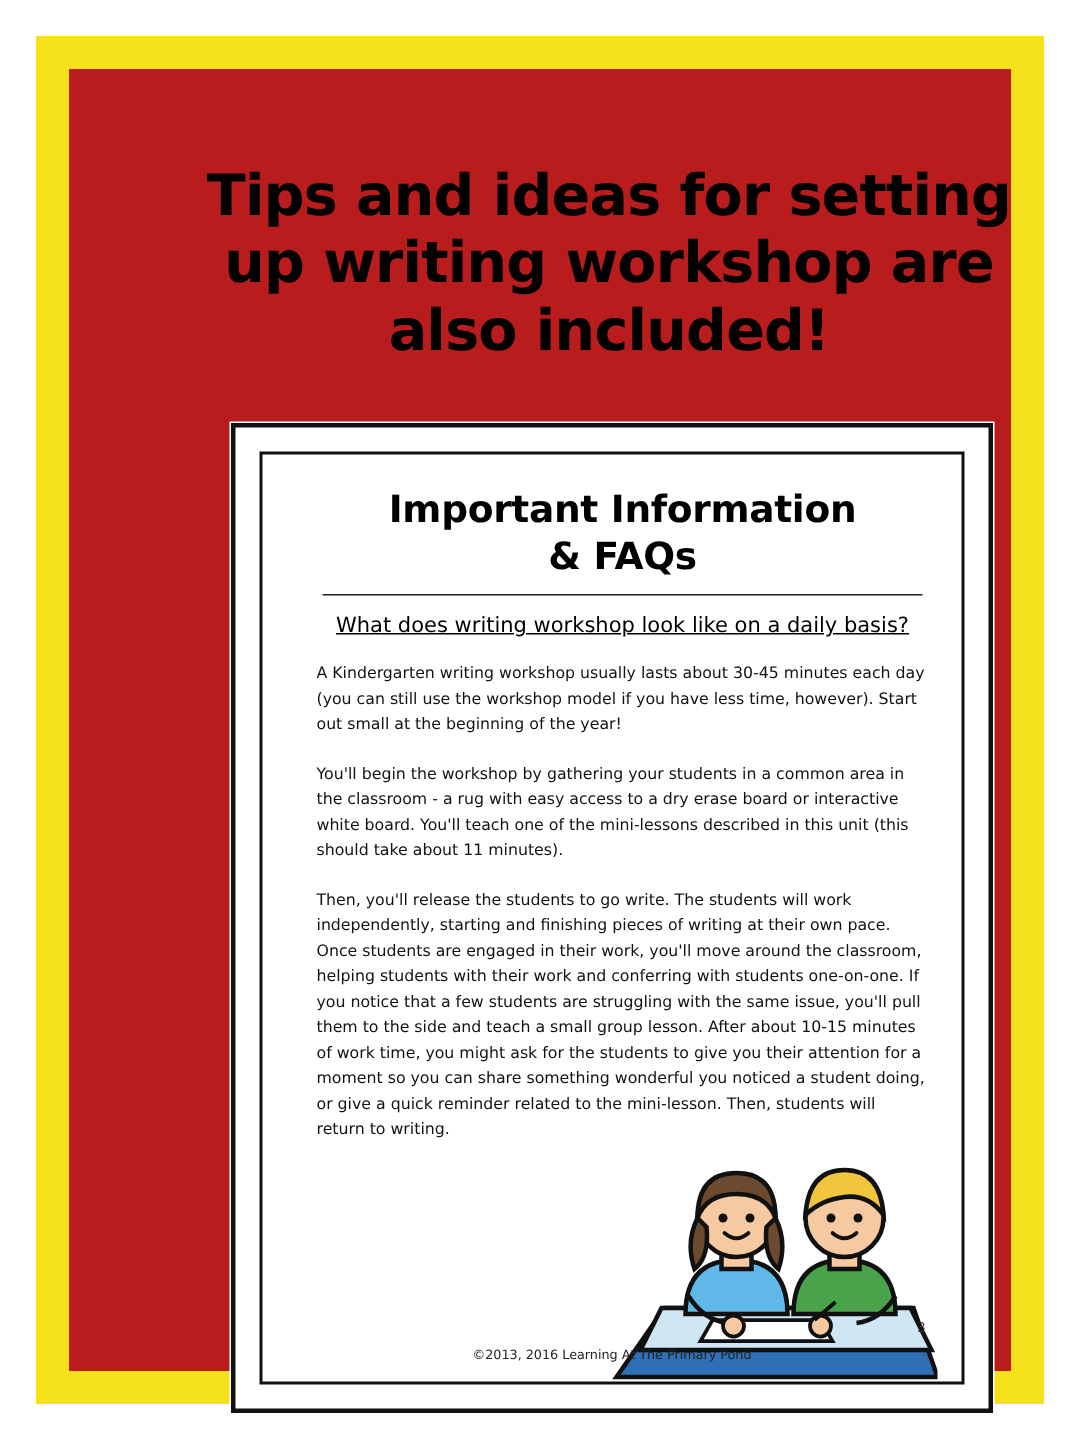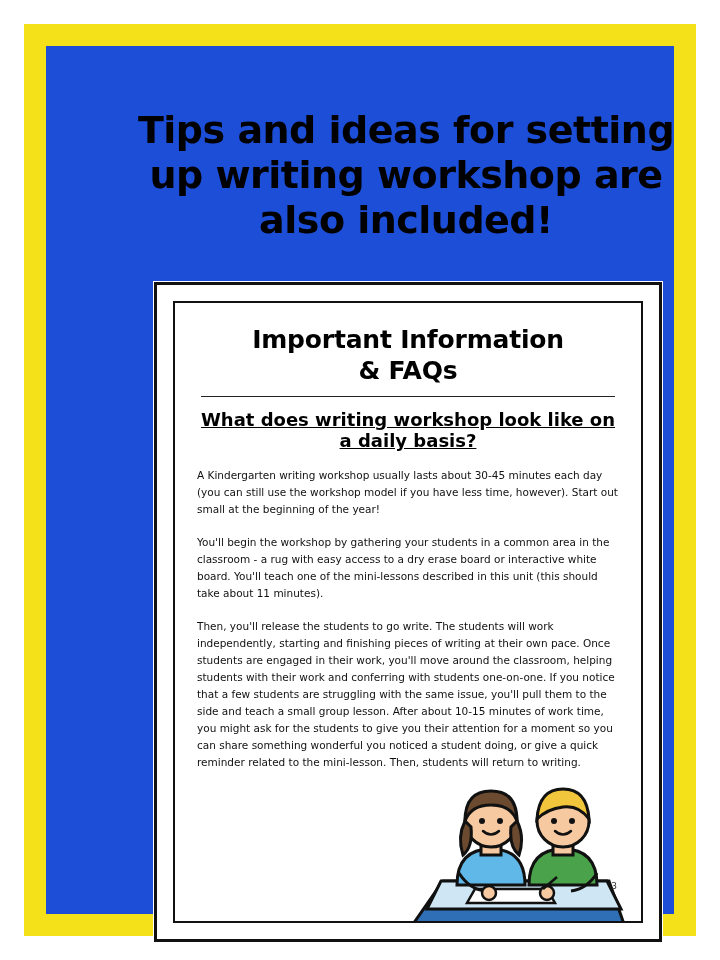--- a/index.html
+++ b/index.html
@@ -22,21 +22,21 @@
   }
   
   .frame {
     position: absolute;
     left: 24px;
     top: 24px;
     width: 672px;
     height: 912px;
     border: 22px solid #f5e119;
     box-sizing: border-box;
-    background: #1d4ed8;
+    background: #b91c1c;
   }
   .inner {
     position: absolute;
     left: 46px;
     top: 46px;
     width: 628px;
     height: 868px;
     box-sizing: border-box;
   }
   .headline {
@@ -62,42 +62,42 @@
     box-shadow: 0 0 0 1px #ffffff;
   }
   .doc-inner {
     position: absolute;
     left: 16px;
     top: 16px;
     right: 16px;
     bottom: 16px;
     border: 2px solid #111111;
     box-sizing: border-box;
-    padding: 16px 22px 8px 22px;
+    padding: 16px 22px 8px 36px;
     overflow: hidden;
   }
   .doc-title {
     text-align: center;
     font-family: "DejaVu Sans", sans-serif;
     font-weight: bold;
     font-size: 25px;
     line-height: 1.22;
     color: #000;
     margin: 6px 0 10px 0;
     letter-spacing: -0.2px;
   }
   .rule {
     border: 0;
     border-top: 1.5px solid #222;
     margin: 8px 4px 12px 4px;
   }
   .q-heading {
     font-family: "DejaVu Sans", sans-serif;
-    font-weight: bold;
-    font-size: 18px;
+    font-weight: normal;
+    font-size: 14px;
     color: #000;
     text-decoration: underline;
     text-align: center;
     margin: 0 0 14px 0;
   }
   .para {
     font-family: "DejaVu Sans", sans-serif;
     font-size: 10.5px;
     line-height: 1.62;
     color: #111;
@@ -194,18 +194,19 @@
                 <circle cx="175" cy="44" r="3" fill="#111"></circle>
                 <path d="M158 54 q8 7 16 0" fill="none" stroke="#111" stroke-width="2.5" stroke-linecap="round"></path>
                 <path d="M200 96 q-10 16 -26 18" fill="none" stroke="#111" stroke-width="3"></path>
                 <circle cx="150" cy="116" r="7" fill="#f6c9a0" stroke="#111" stroke-width="2.5"></circle>
                 <path d="M146 112 l14 -12" stroke="#111" stroke-width="2.5" fill="none"></path>
               </g>
             </svg>
           </div>
 
           <div class="page-num">3</div>
+          <div class="copyright">©2013, 2016 Learning At The Primary Pond</div>
         </div>
       </div>
 
     </div>
   </div>
 </div>
 
 </body></html>

